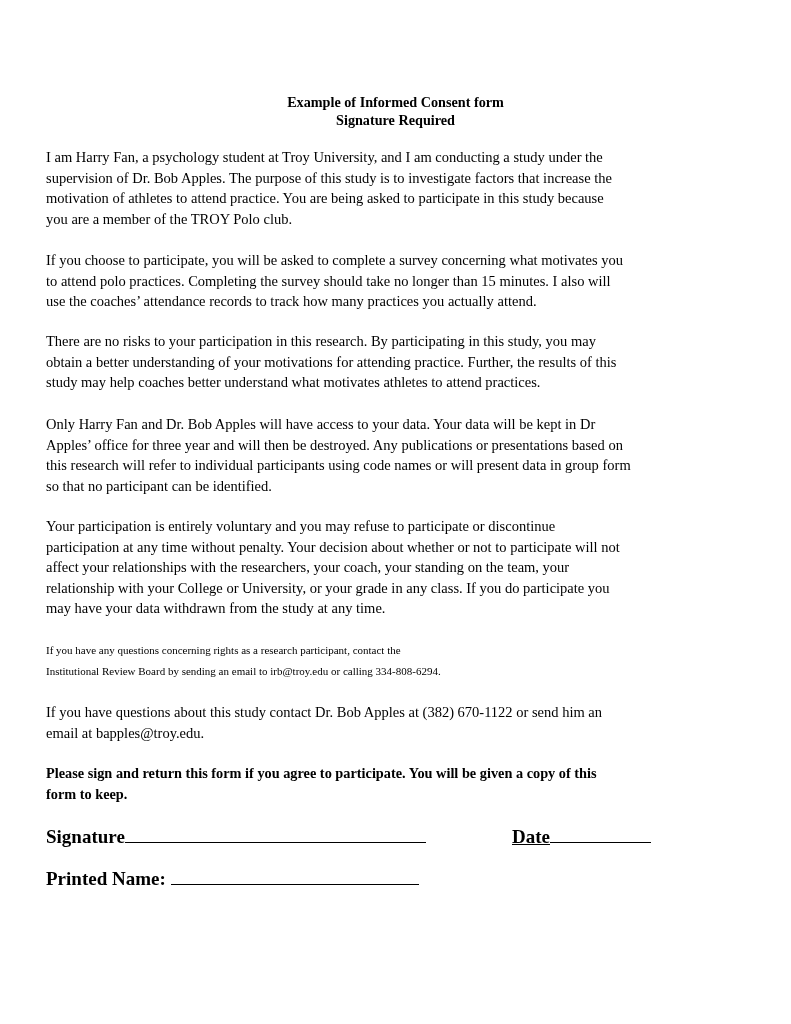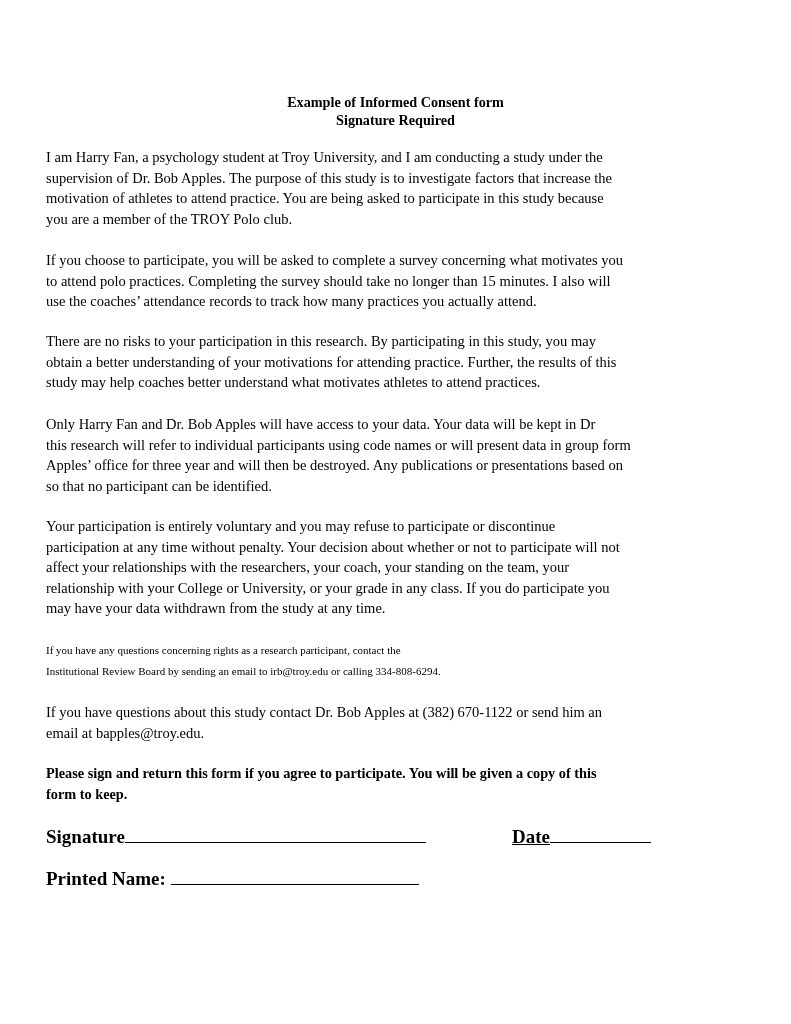--- a/index.html
+++ b/index.html
@@ -55,22 +55,22 @@
   </div>
 
   <div class="para" style="top:315px;margin-top:16px;">
     <span class="line">There are no risks to your participation in this research.  By participating in this study, you may</span>
     <span class="line">obtain a better understanding of your motivations for attending practice. Further, the results of this</span>
     <span class="line">study may help coaches better understand what motivates athletes to attend practices.</span>
   </div>
 
   <div class="para" style="top:414px;">
     <span class="line">Only Harry Fan and Dr. Bob Apples will have access to your data.  Your data will be kept in Dr</span>
+    <span class="line">Apples’ office for three year and will then be destroyed.  Any publications or presentations based on</span>
     <span class="line">this research will refer to individual participants using code names or will present data in group form</span>
-    <span class="line">Apples’ office for three year and will then be destroyed.  Any publications or presentations based on</span>
     <span class="line">so that no participant can be identified.</span>
   </div>
 
   <div class="para" style="top:516px;">
     <span class="line">Your participation is entirely voluntary and you may refuse to participate or discontinue</span>
     <span class="line">participation at any time without penalty. Your decision about whether or not to participate will not</span>
     <span class="line">affect your relationships with the researchers, your coach, your standing on the team, your</span>
     <span class="line">relationship with your College or University, or your grade in any class.   If you do participate you</span>
     <span class="line">may have your data withdrawn from the study at any time.</span>
   </div>

